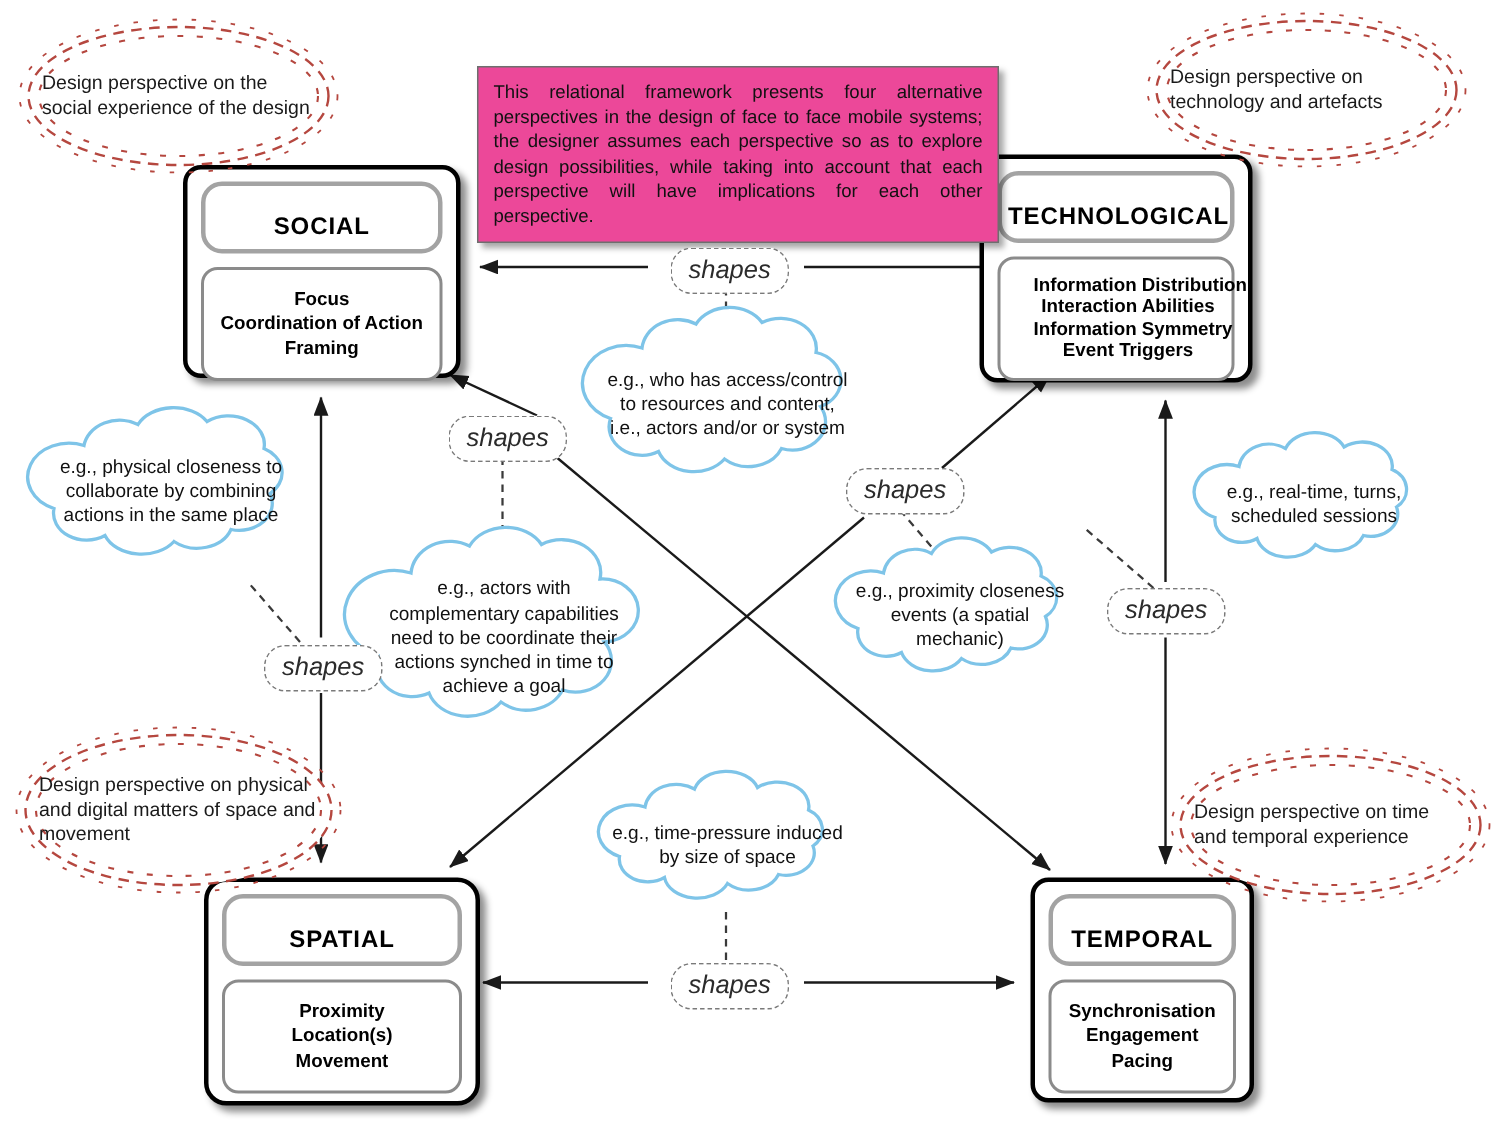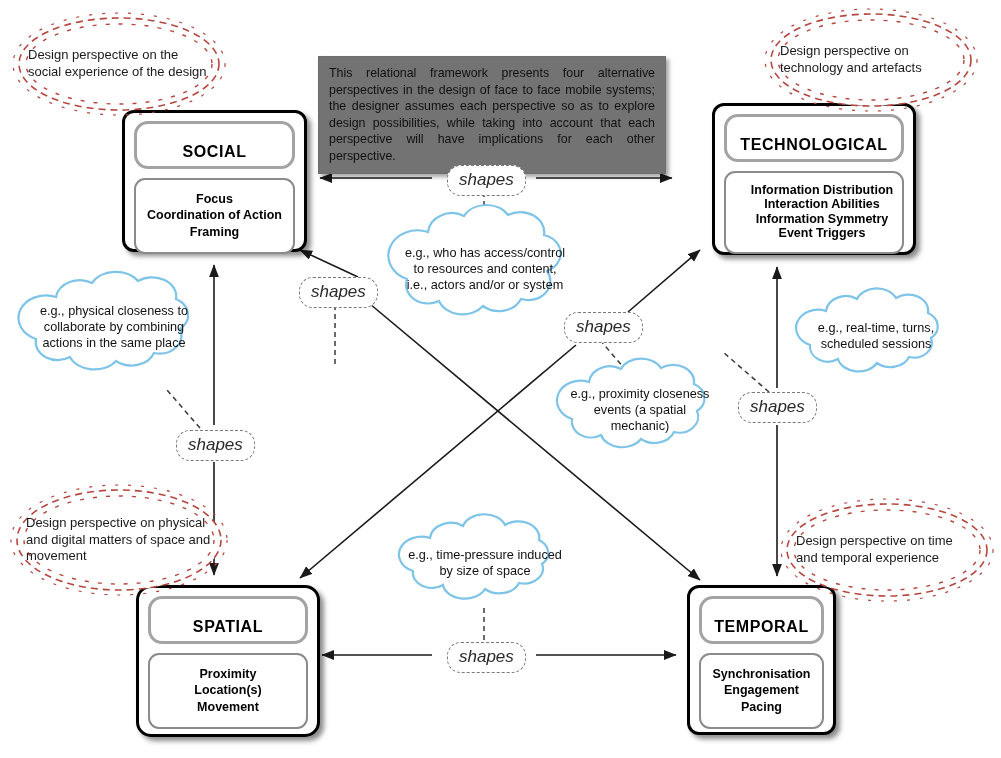--- a/index.html
+++ b/index.html
@@ -62,40 +62,39 @@
     font-weight: bold;
     font-size: 12.5px;
     color: #000000;
     line-height: 1.08;
     margin: 3px 0 3px 0;
     white-space: nowrap;
   }
   .persp-body.dense .kw { margin: 1px 0 1px 0; padding-left: 16px; }
 
   #box-social      { left: 122px; top: 110px; width: 185px; height: 142px; }
-  #box-tech        { left: 712px; top: 103px; width: 204px; height: 152px; }
+  #box-tech        { left: 653px; top: 103px; width: 182px; height: 152px; }
   #box-spatial     { left: 136px; top: 585px; width: 184px; height: 152px; border-radius: 15px; }
   #box-temporal    { left: 687px; top: 585px; width: 149px; height: 150px; }
 
   
   #note {
     position: absolute;
     left: 318px; top: 44px;
     width: 348px;
     box-sizing: border-box;
     border: 1px solid #6e6e6e;
-    background: #737373;
+    background: #ec4899;
     box-shadow: 3px 3px 4px rgba(0,0,0,0.35);
     padding: 8px 10px 9px 10px;
     font-size: 12.4px;
     line-height: 1.33;
     color: #111111;
     text-align: justify;
     z-index: 7;
-    margin-top: 12px;
   }
 
   
   .shapes-pill {
     position: absolute;
     box-sizing: border-box;
     border: 1px dashed #7a7a7a;
     border-radius: 14px;
     background: #ffffff;
     font-style: italic;
@@ -298,20 +297,28 @@
 
   <div class="cloud" id="cloud-social-tech" style="left:392px; top:206px; width:186px; height:126px;">
     <svg width="186" height="126" viewBox="0 0 186 126" xmlns="http://www.w3.org/2000/svg">
       <path d="M36,26 a24,21 0 0 1 36,-16 a25,20 0 0 1 44,-1 a24,20 0 0 1 36,20
                a22,19 0 0 1 3,36 a22,19 0 0 1 -26,28 a24,20 0 0 1 -38,7
                a25,20 0 0 1 -44,-5 a22,19 0 0 1 -32,-22 a22,19 0 0 1 21,-47 z" fill="#ffffff" stroke="#7ec4e8" stroke-width="2.2"></path>
     </svg>
     <div class="cloud-text">e.g., who has access/control to resources and content, i.e., actors and/or or system</div>
   </div>
 
+  <div class="cloud" id="cloud-social-temporal" style="left:236px; top:352px; width:200px; height:146px;">
+    <svg width="200" height="146" viewBox="0 0 200 146" xmlns="http://www.w3.org/2000/svg">
+      <path d="M38,30 a26,23 0 0 1 39,-18 a27,22 0 0 1 48,-1 a26,22 0 0 1 39,23
+               a24,21 0 0 1 3,42 a24,21 0 0 1 -28,32 a26,22 0 0 1 -41,8
+               a27,22 0 0 1 -48,-6 a24,21 0 0 1 -34,-25 a24,21 0 0 1 22,-55 z" fill="#ffffff" stroke="#7ec4e8" stroke-width="2.2"></path>
+    </svg>
+    <div class="cloud-text">e.g., actors with complementary capabilities need to be coordinate their actions synched in time to achieve a goal</div>
+  </div>
 
   <div class="cloud" id="cloud-spatial-tech" style="left:556px; top:362px; width:168px; height:96px;">
     <svg width="168" height="96" viewBox="0 0 168 96" xmlns="http://www.w3.org/2000/svg">
       <path d="M33,20 a21,18 0 0 1 32,-13 a22,17 0 0 1 40,-1 a21,17 0 0 1 33,16
                a19,16 0 0 1 3,27 a19,16 0 0 1 -23,21 a21,17 0 0 1 -33,7
                a22,17 0 0 1 -40,-4 a19,16 0 0 1 -29,-16 a19,16 0 0 1 17,-37 z" fill="#ffffff" stroke="#7ec4e8" stroke-width="2.2"></path>
     </svg>
     <div class="cloud-text">e.g., proximity closeness events (a spatial mechanic)</div>
   </div>
 

